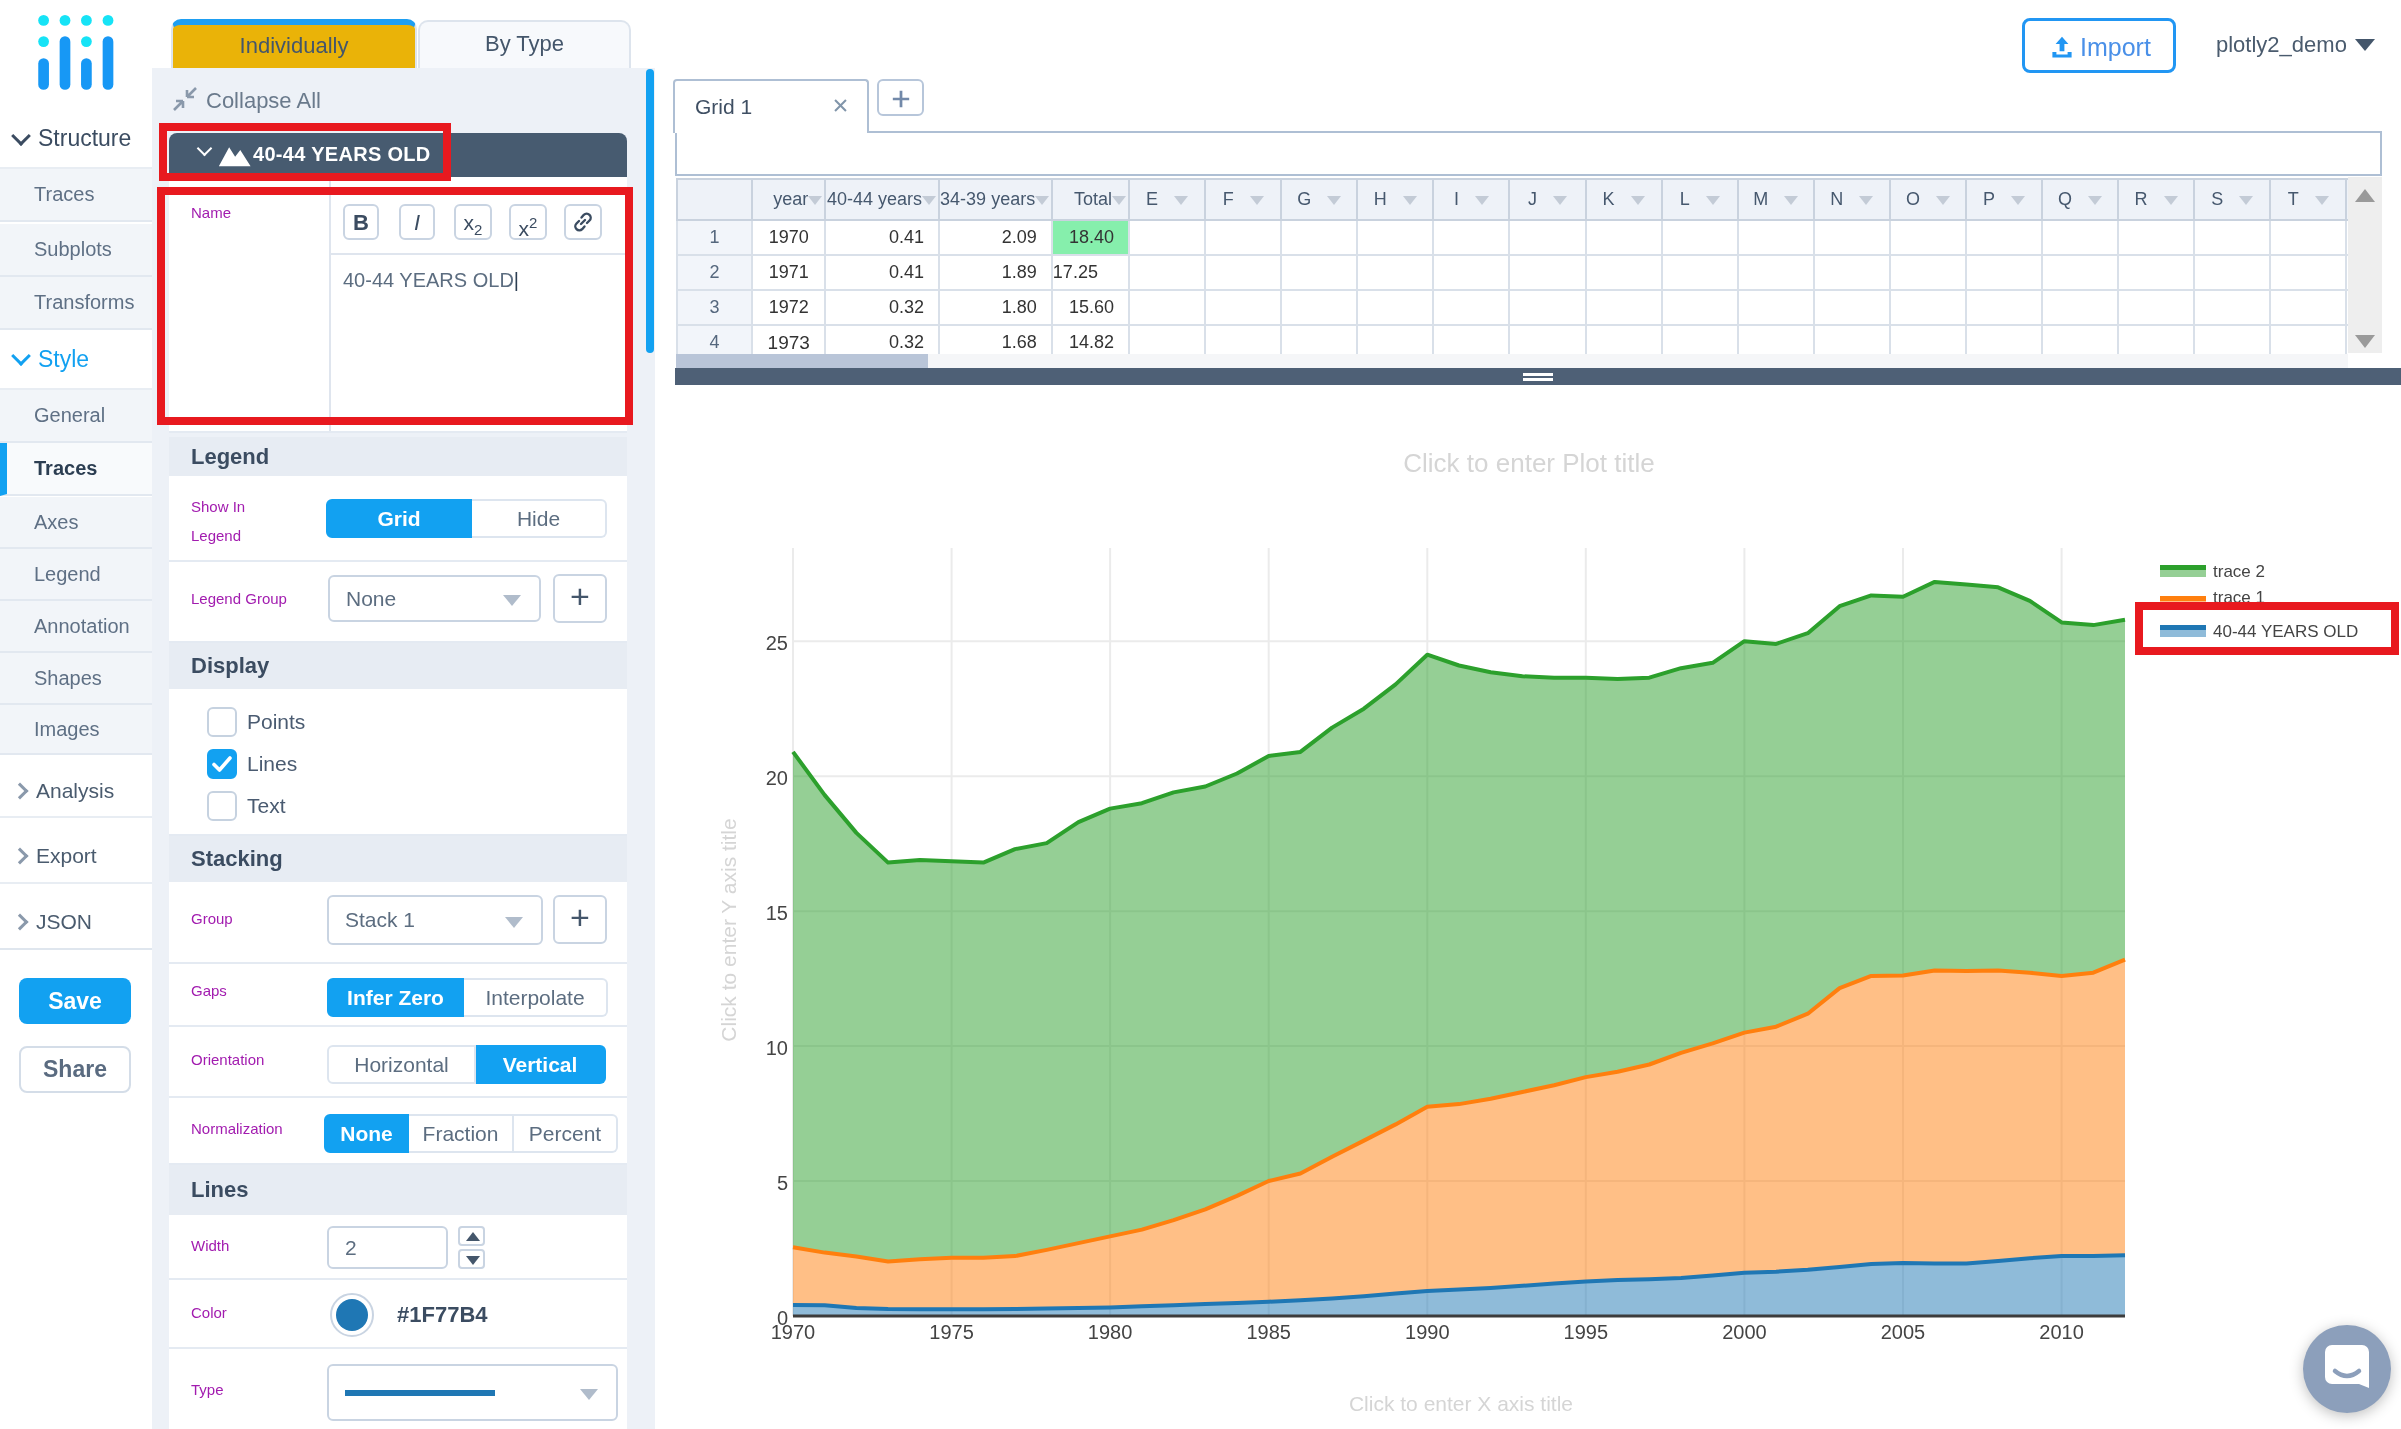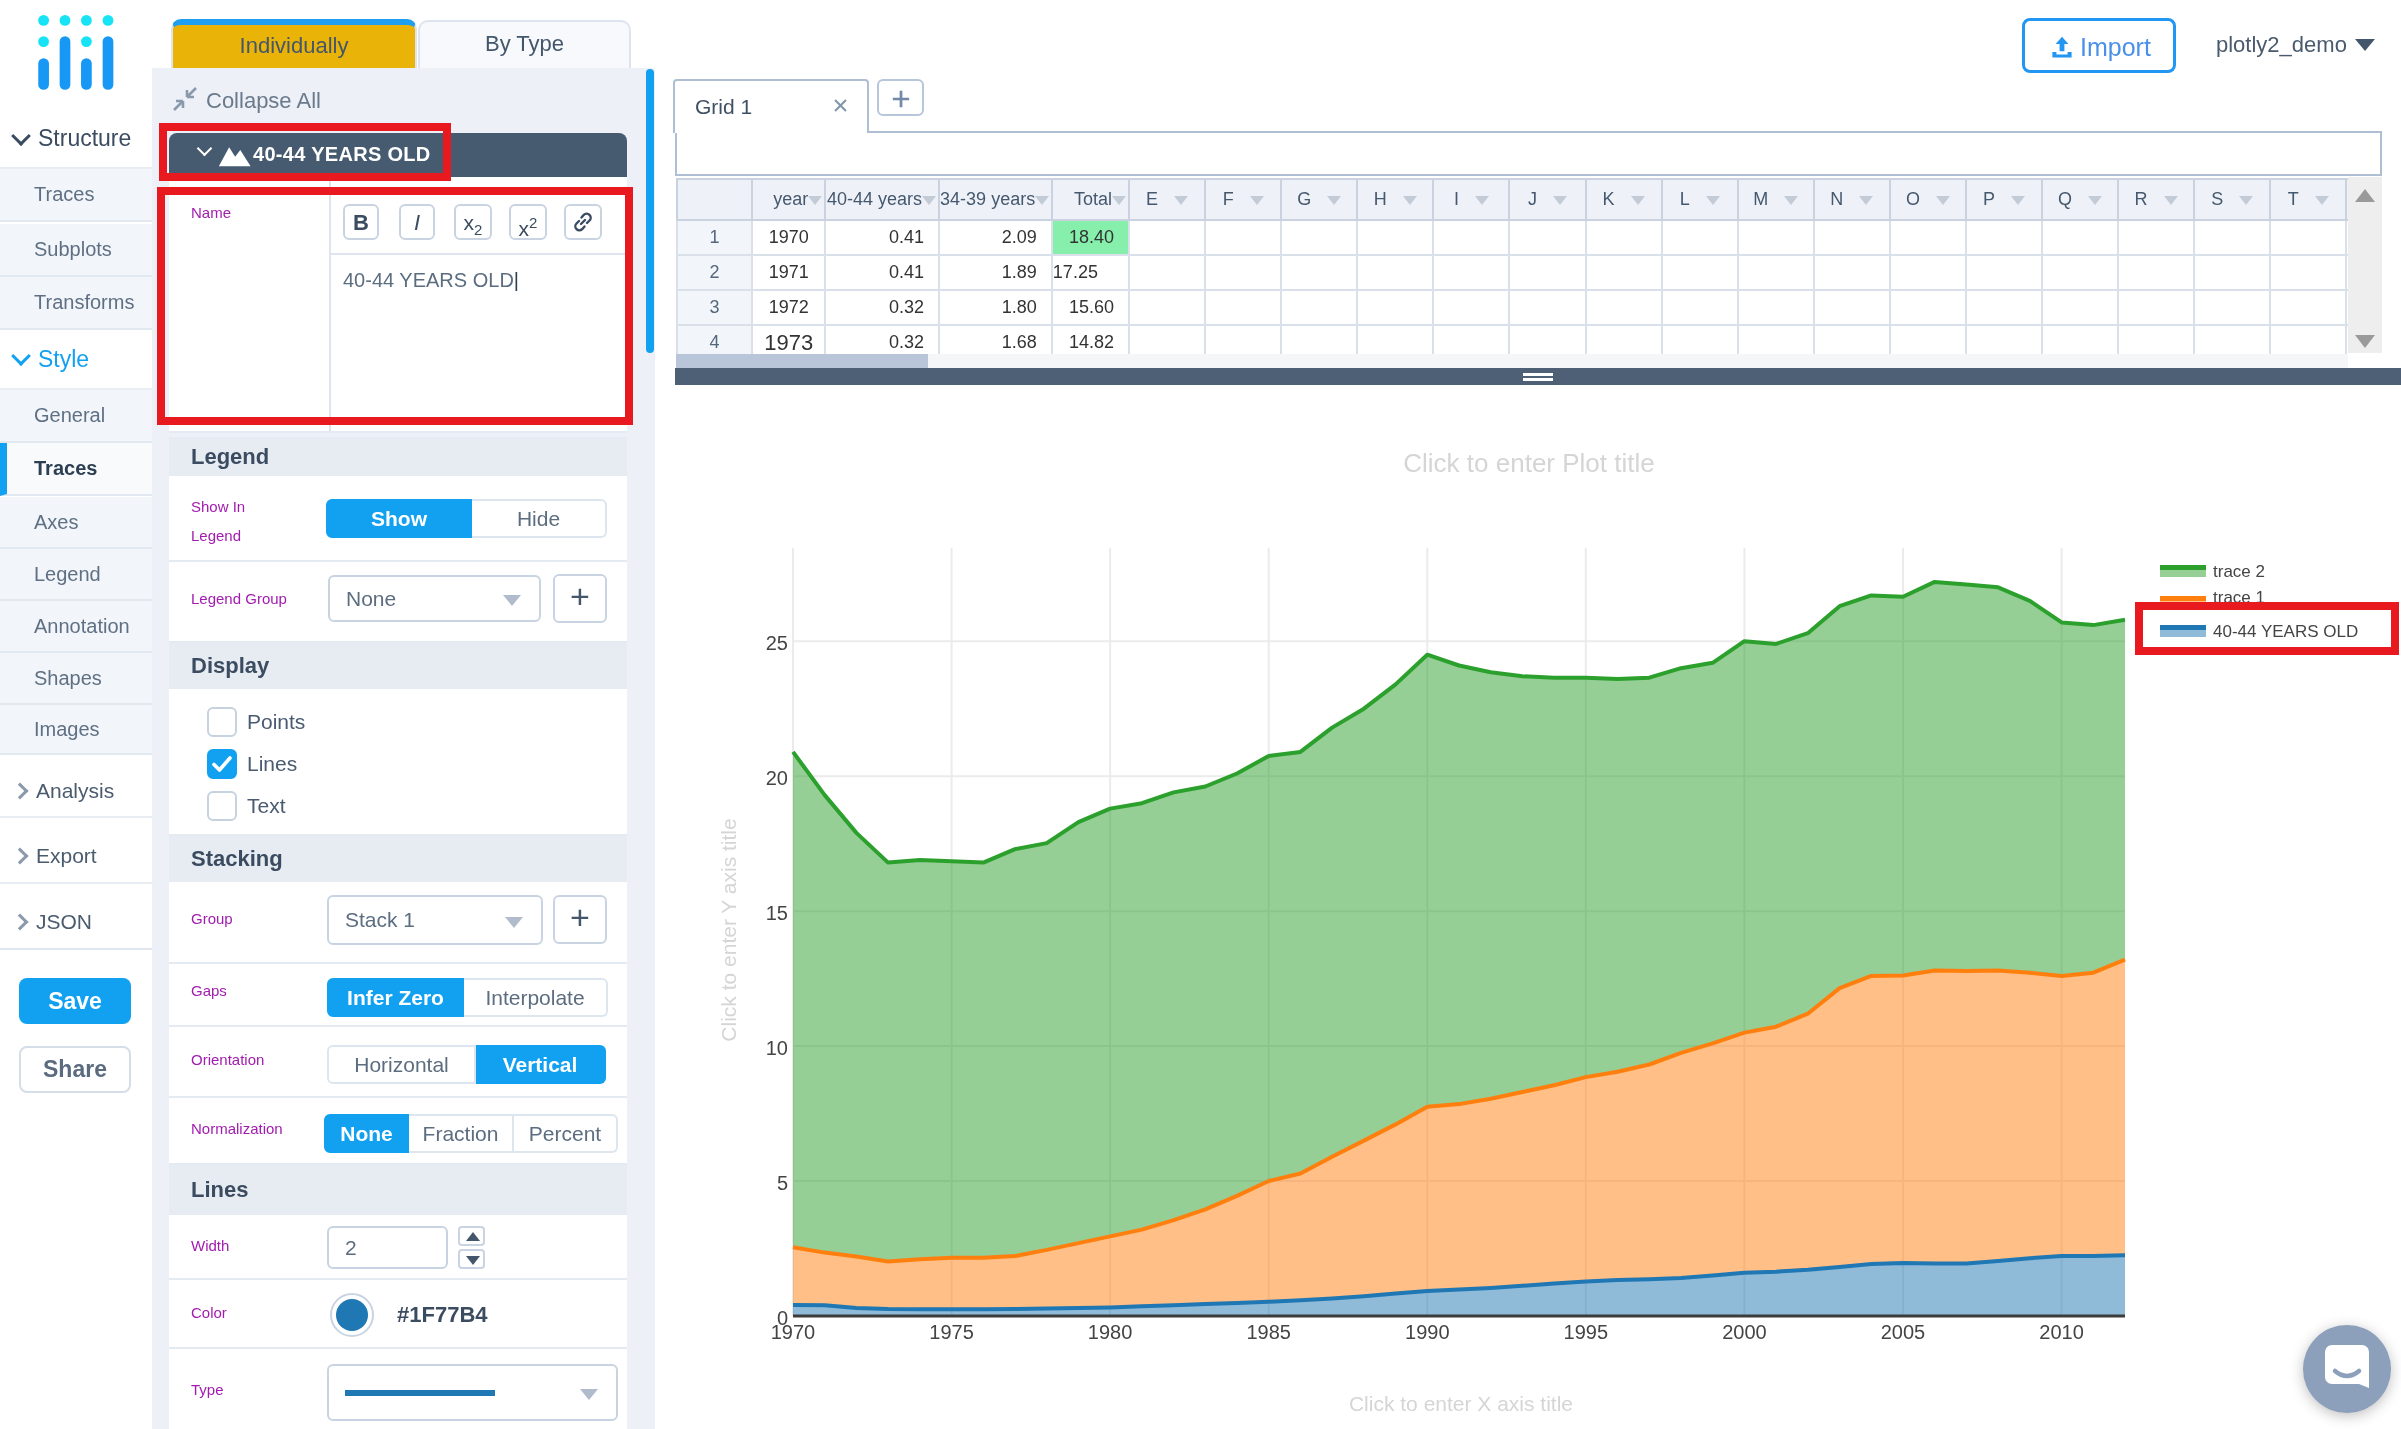--- a/index.html
+++ b/index.html
@@ -127,21 +127,21 @@
         <span style="position:absolute;left:12px;top:14px;color:#5c6d80;font-size:20px;">40-44 YEARS OLD<span style="color:#2c3e52;">|</span></span>
       </div>
     </div>
   </div>
 
   <div class="sect" style="top:437px;height:39px;">Legend</div>
   <div class="row" style="top:476px;height:86px;">
     <div class="rlabel" style="top:22px;">Show In</div>
     <div class="rlabel" style="top:51px;">Legend</div>
     <div class="tgl" style="left:157px;top:23px;">
-      <div class="on" style="width:146px;">Show</div>
+      <div class="on" style="width:146px;">Grid</div>
       <div style="width:135px;">Hide</div>
     </div>
   </div>
   <div class="row" style="top:562px;height:81px;">
     <div class="rlabel" style="top:28px;">Legend Group</div>
     <div class="drop" style="left:159px;top:13px;width:213px;height:47px;">None<span class="caret" style="right:18px;top:18px;"></span></div>
     <div class="plusbtn" style="left:384px;top:12px;">+</div>
   </div>
 
   <div class="sect" style="top:643px;height:46px;">Display</div>
@@ -333,21 +333,21 @@
           <td style="border:2px solid #d9e0e9;padding:0;font-size:18px;background:#fff;"></td>
           <td style="border:2px solid #d9e0e9;padding:0;font-size:18px;background:#fff;"></td>
           <td style="border:2px solid #d9e0e9;padding:0;font-size:18px;background:#fff;"></td>
           <td style="border:2px solid #d9e0e9;padding:0;font-size:18px;background:#fff;"></td>
           <td style="border:2px solid #d9e0e9;padding:0;font-size:18px;background:#fff;"></td>
           <td style="border:2px solid #d9e0e9;padding:0;font-size:18px;background:#fff;"></td>
           <td style="border:2px solid #d9e0e9;padding:0;font-size:18px;background:#fff;"></td>
         </tr>
         <tr style="height:35px;">
           <td style="border:2px solid #d9e0e9;padding:0;font-size:18px;background:#f2f5fa;color:#55677d;text-align:center;font-size:18px;border-color:#d9e0e9;">4</td>
-          <td style="border:2px solid #d9e0e9;padding:0;font-size:22px;background:#fff;color:#333;text-align:center;">1973</td>
+          <td style="border:2px solid #d9e0e9;padding:0;font-size:19px;background:#fff;color:#333;text-align:center;">1973</td>
           <td style="border:2px solid #d9e0e9;padding:0;font-size:18px;background:#fff;color:#333;text-align:right;padding-right:14px;">0.32</td>
           <td style="border:2px solid #d9e0e9;padding:0;font-size:18px;background:#fff;color:#333;text-align:right;padding-right:14px;">1.68</td>
           <td style="border:2px solid #d9e0e9;padding:0;font-size:18px;background:#fff;color:#333;text-align:right;padding-right:14px;">14.82</td>
           <td style="border:2px solid #d9e0e9;padding:0;font-size:18px;background:#fff;"></td>
           <td style="border:2px solid #d9e0e9;padding:0;font-size:18px;background:#fff;"></td>
           <td style="border:2px solid #d9e0e9;padding:0;font-size:18px;background:#fff;"></td>
           <td style="border:2px solid #d9e0e9;padding:0;font-size:18px;background:#fff;"></td>
           <td style="border:2px solid #d9e0e9;padding:0;font-size:18px;background:#fff;"></td>
           <td style="border:2px solid #d9e0e9;padding:0;font-size:18px;background:#fff;"></td>
           <td style="border:2px solid #d9e0e9;padding:0;font-size:18px;background:#fff;"></td>

